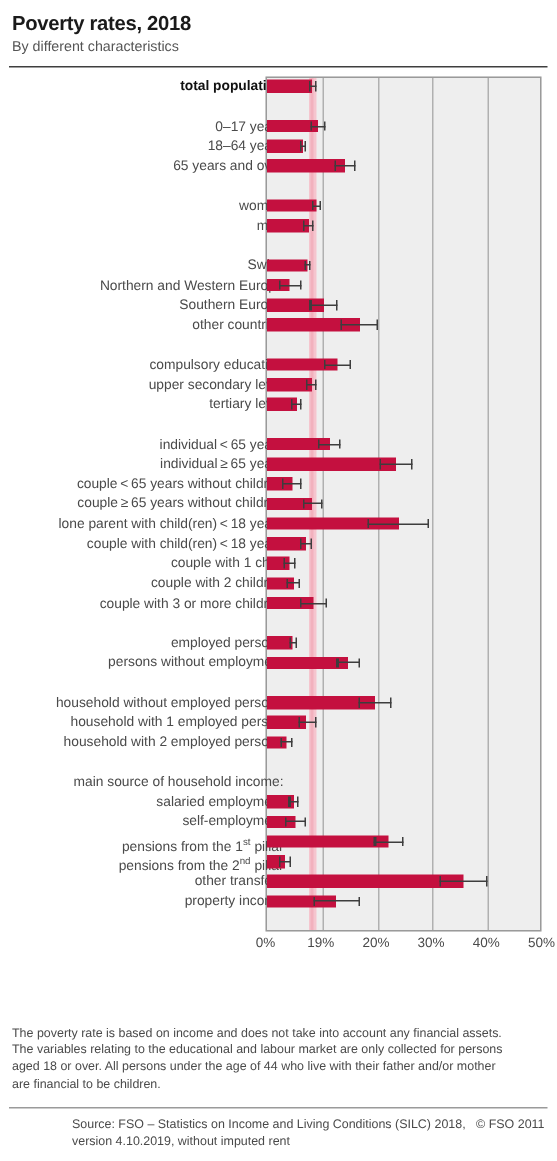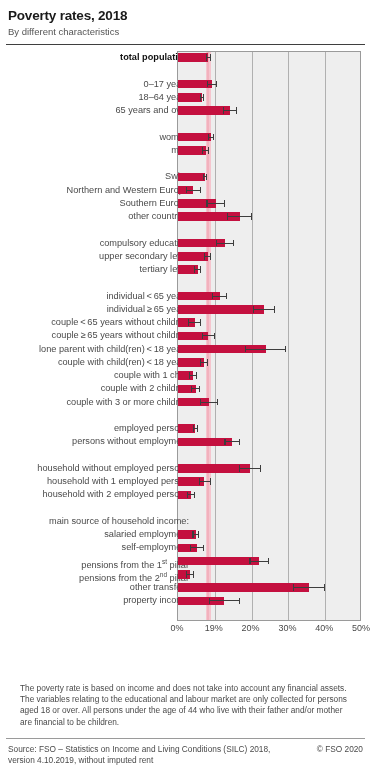--- a/index.html
+++ b/index.html
@@ -167,42 +167,42 @@
   }
   .legend .glyph .cp {
     position: absolute; top: 1px; width: 1.2px; height: 7px; background: #3d3d3d;
   }
   .legend .glyph .cp.l { left: 0; }
   .legend .glyph .cp.r { right: 0; }
 
   
   .note {
     position: absolute;
-    left: 20px; right: 8px;
+    left: 8px; right: 8px;
     top: 683px;
     font-size: 8.3px;
     line-height: 11.2px;
     color: #4a4a4a;
   }
   .footrule {
     position: absolute;
     left: 6px; right: 6px;
     top: 738px;
     height: 1px;
     background: #9a9a9a;
   }
   .foot {
     position: absolute;
     left: 8px; right: 8px;
     top: 744px;
     font-size: 8.3px;
     line-height: 11px;
     color: #4a4a4a;
   }
-  .foot .left { display: inline-block; }
+  .foot .left { display: inline-block; margin-left: 40px; }
   .foot .right {
     position: absolute;
     right: 0; top: 0;
     color: #4a4a4a;
   }
   sup { font-size: 6.5px; vertical-align: super; }
 </style>
 </head>
 <body>
 
@@ -584,16 +584,16 @@
     <div>aged 18 or over. All persons under the age of 44 who live with their father and/or mother</div>
     <div>are financial to be children.</div>
   </div>
 
   <div class="footrule"></div>
   <div class="foot">
     <div class="left">
       <div>Source: FSO – Statistics on Income and Living Conditions (SILC) 2018,</div>
       <div>version 4.10.2019, without imputed rent</div>
     </div>
-    <div class="right">© FSO 2020</div>
+    <div class="right">© FSO 2011</div>
   </div>
 
 </div>
 
 </body></html>

